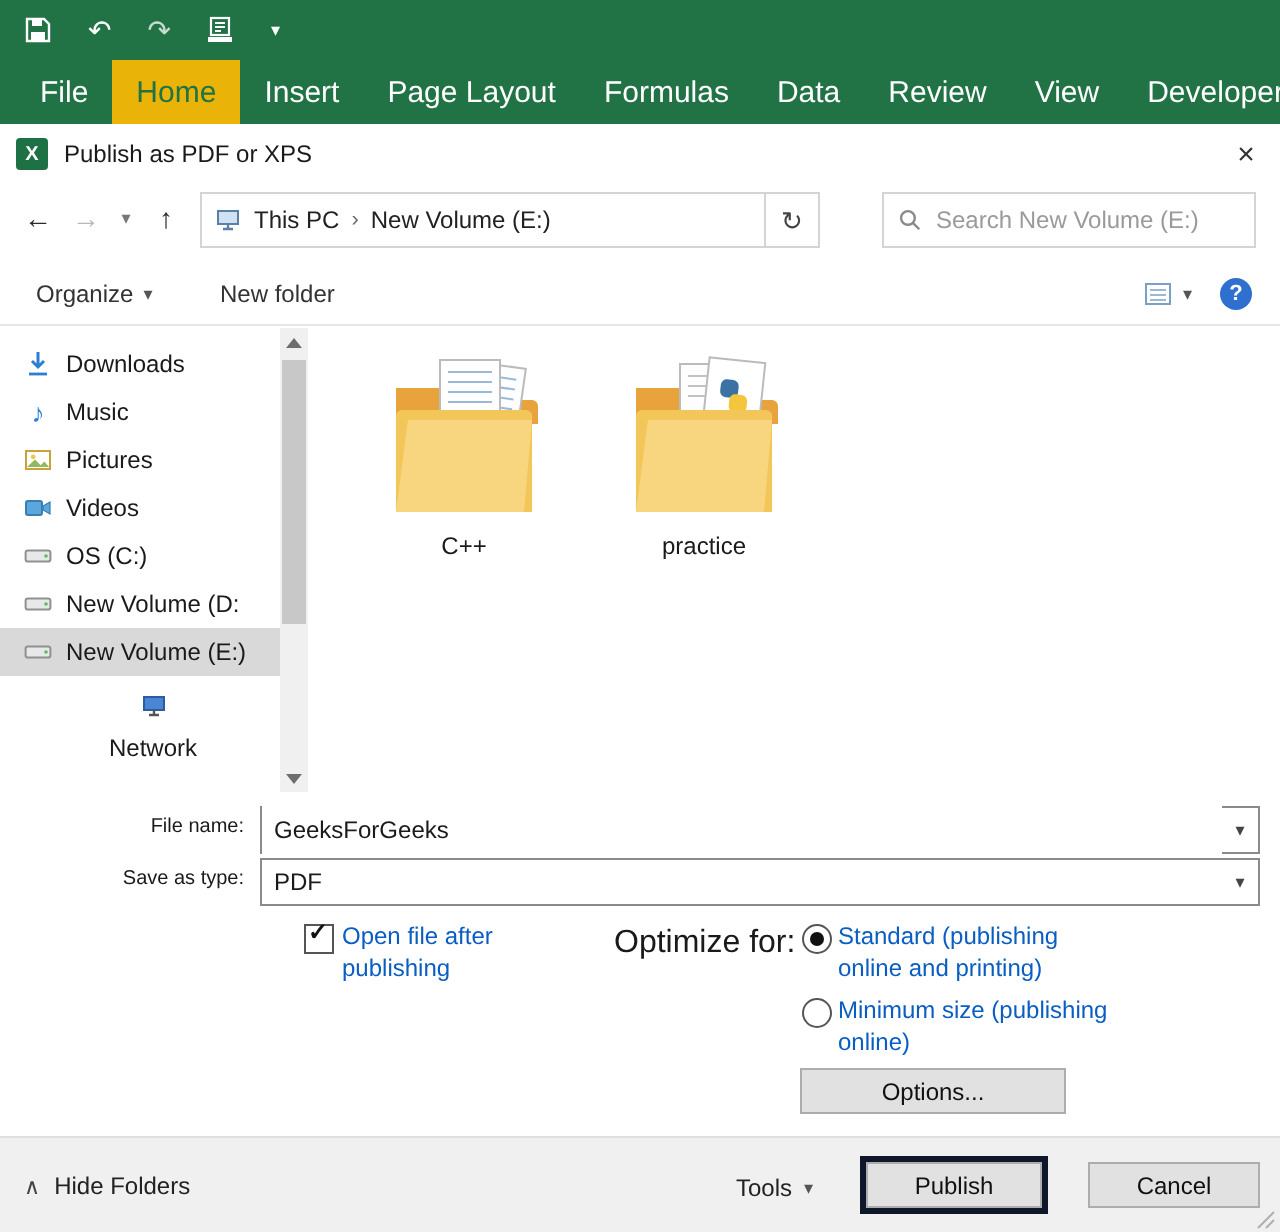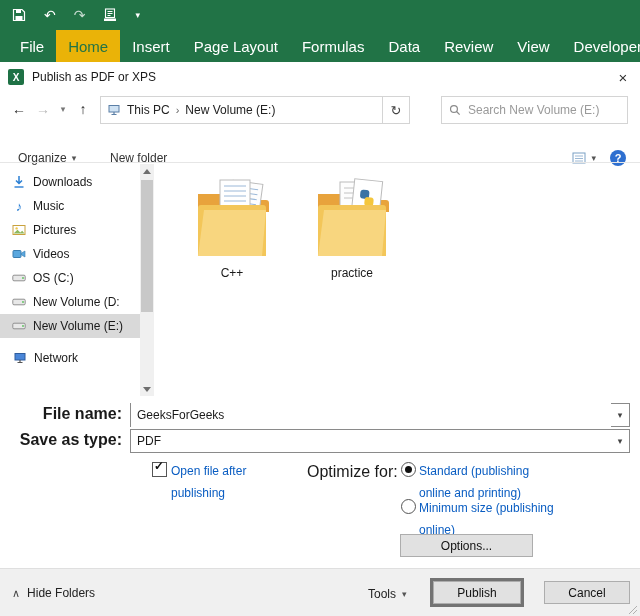--- a/index.html
+++ b/index.html
@@ -33,76 +33,76 @@
   .addr-txt{font-size:12px;color:#222;white-space:nowrap;}
   .addr-sep{color:#666;font-size:11px;}
   .addr-chev{margin-left:auto;font-size:9px;color:#666;}
   .refresh-btn{position:absolute;left:382px;top:4px;width:26px;height:26px;border:1px solid #d4d4d4;display:flex;align-items:center;justify-content:center;font-size:13px;color:#444;background:#fff;}
   .searchbox{position:absolute;left:441px;top:4px;width:171px;height:26px;border:1px solid #d4d4d4;display:flex;align-items:center;gap:5px;padding:0 7px;background:#fff;}
   .searchbox input{border:none;outline:none;flex:1;font-size:12px;font-family:inherit;color:#222;min-width:0;}
   .searchbox input::placeholder{color:#9a9a9a;}
 
   
   .dlg-toolbar{position:absolute;top:70px;left:0;right:0;height:30px;}
-  .tb-item{position:absolute;top:0;height:30px;display:flex;align-items:center;gap:5px;font-size:12px;color:#333;cursor:default;margin-top:11px;}
+  .tb-item{position:absolute;top:0;height:30px;display:flex;align-items:center;gap:5px;font-size:12px;color:#333;cursor:default;}
   .tb-chev{font-size:9px;color:#555;}
   .help-btn{width:16px;height:16px;border-radius:50%;background:#2e6fd0;color:#fff;font-size:11px;font-weight:bold;display:flex;align-items:center;justify-content:center;}
   .hsep{position:absolute;top:100px;left:0;right:0;height:1px;background:#e6e6e6;}
 
   
   .sidebar{position:absolute;top:102px;left:0;width:140px;height:232px;padding-top:6px;overflow:hidden;}
   .side-item{display:flex;align-items:center;height:24px;padding-left:12px;gap:7px;font-size:12px;color:#1a1a1a;cursor:default;white-space:nowrap;}
   .side-item.selected{background:#d9d9d9;}
-  .side-item.root{padding-left:13px;margin-top:8px;}
+  .side-item.root{padding-left:13px;margin-top:8px;flex-direction:column;}
   .si{width:14px;height:14px;flex:0 0 14px;}
   .note{color:#2a7fd4;font-size:13px;width:14px;text-align:center;}
 
   
   .scrollbar{position:absolute;top:102px;left:140px;width:14px;height:232px;background:#f0f0f0;}
   .sb-arrow{position:absolute;left:0;width:14px;height:14px;display:flex;align-items:center;justify-content:center;}
   .sb-arrow .tri-up{width:0;height:0;border-left:4px solid transparent;border-right:4px solid transparent;border-bottom:5px solid #6e6e6e;}
   .sb-arrow .tri-down{width:0;height:0;border-left:4px solid transparent;border-right:4px solid transparent;border-top:5px solid #6e6e6e;}
   .sb-thumb{position:absolute;left:1px;top:16px;width:12px;height:132px;background:#c8c8c8;}
 
   
   .file-item{position:absolute;top:112px;width:108px;display:flex;flex-direction:column;align-items:center;cursor:default;}
   .file-item .fname{margin-top:4px;font-size:12px;color:#1a1a1a;text-align:center;}
 
   
   .form-row{position:absolute;left:0;right:0;height:24px;}
   .row-fn{top:340px;}
   .row-st{top:366px;}
-  .form-label{position:absolute;left:0;top:0;width:122px;line-height:24px;text-align:right;font-size:16px;color:#1a1a1a;font-weight:bold;}
+  .form-label{position:absolute;left:0;top:0;width:122px;line-height:24px;text-align:right;font-size:10px;color:#1a1a1a;}
   .combo{position:absolute;left:130px;right:10px;top:1px;height:22px;border:1px solid #8a8a8a;background:#fff;display:flex;align-items:center;}
   .combo input{border:none;outline:none;flex:1;height:100%;font-size:12px;font-family:inherit;padding-left:6px;color:#1a1a1a;min-width:0;}
   .combo .combo-text{padding-left:6px;font-size:12px;color:#1a1a1a;}
   .combo .combo-arrow{margin-left:auto;width:18px;text-align:center;font-size:9px;color:#444;}
 
   
   .checkbox{position:absolute;left:152px;top:400px;width:13px;height:13px;border:1px solid #555;background:#fff;}
   .checkbox .check{position:absolute;top:-4px;left:1px;font-size:12px;font-weight:bold;color:#111;}
-  .lbl-blue{position:absolute;font-size:12px;line-height:22px;color:#0a5dc2;}
+  .lbl-blue{position:absolute;font-size:12px;line-height:16px;color:#0a5dc2;}
   .lbl-open{left:171px;top:398px;width:110px;}
   .lbl-optimize{position:absolute;left:307px;top:401px;font-size:16px;color:#1a1a1a;}
   .radio{position:absolute;width:13px;height:13px;border:1px solid #555;border-radius:50%;background:#fff;}
   .radio .dot{position:absolute;inset:3px;border-radius:50%;background:#111;display:none;}
   .radio.checked .dot{display:block;}
   .radio-1{left:401px;top:400px;}
   .radio-2{left:401px;top:437px;}
   .lbl-standard{left:419px;top:398px;width:138px;}
   .lbl-minimum{left:419px;top:435px;width:138px;}
   .btn{background:#e1e1e1;border:1px solid #adadad;font-size:12px;font-family:inherit;color:#111;display:flex;align-items:center;justify-content:center;cursor:default;}
   .options-btn{position:absolute;left:400px;top:472px;width:133px;height:23px;}
 
   
   .footer{position:absolute;top:506px;left:0;width:640px;height:48px;background:#f0f0f0;border-top:1px solid #dfdfdf;}
   .hide-folders{position:absolute;left:12px;top:17px;display:flex;align-items:center;gap:7px;font-size:12px;color:#222;cursor:default;}
   .hide-chev{font-size:11px;color:#444;}
   .tools{position:absolute;left:368px;top:18px;display:flex;align-items:center;gap:6px;font-size:12px;color:#222;cursor:default;}
-  .publish-wrap{position:absolute;left:430px;top:9px;border:3px solid #737373;background:#8b5cf6;}
+  .publish-wrap{position:absolute;left:430px;top:9px;border:3px solid #0f172a;background:#8b5cf6;}
   .publish-btn{width:88px;height:23px;}
   .cancel-btn{position:absolute;left:544px;top:12px;width:86px;height:23px;}
   .grip{position:absolute;right:2px;bottom:2px;}
 </style>
 </head>
 <body>
 
 <div id="app">
 
   <div class="titlebar">

